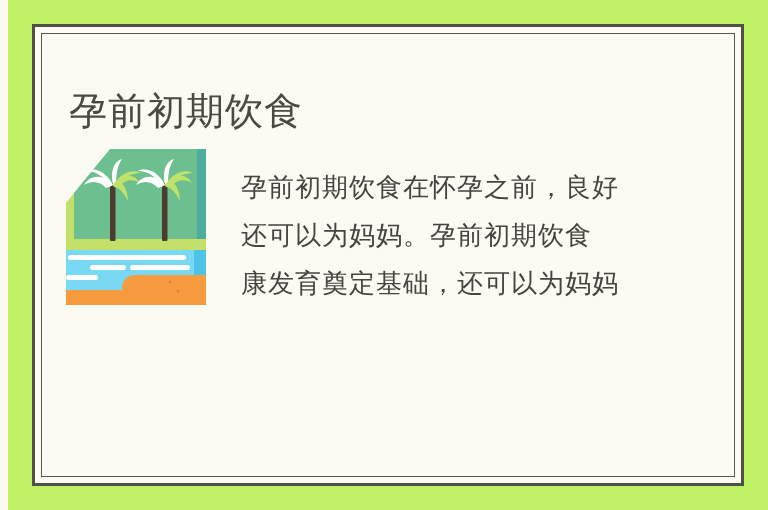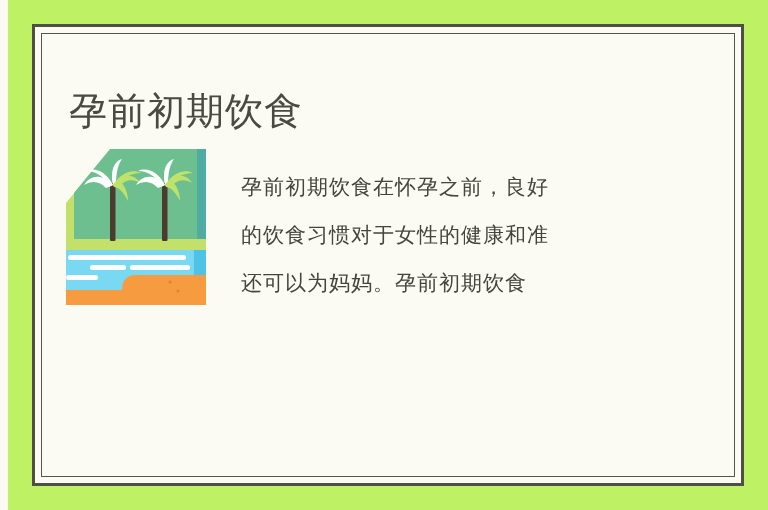--- a/index.html
+++ b/index.html
@@ -73,21 +73,21 @@
   }
 
   
   .body-copy {
     position: absolute;
     left: 233px;
     top: 163px;
     width: 412px;
   }
   .body-line {
-    font-size: 21px;
+    font-size: 26px;
     line-height: 48px;
     height: 48px;
     color: #45443e;
     letter-spacing: 1.0px;
     white-space: nowrap;
     font-family: "DejaVu Sans", "Liberation Sans", sans-serif;
   }
 </style>
 </head>
 <body>
@@ -140,17 +140,17 @@
 
       <path d="M56 145 C56 134 62 130 70 130 L140 130 L140 160 L0 160 L0 145 Z" fill="#f79b41"></path>
       <rect x="0" y="145" width="140" height="15" fill="#f79b41"></rect>
       <circle cx="104" cy="137" r="1.6" fill="#e08432"></circle>
       <circle cx="112" cy="146" r="1.6" fill="#e08432"></circle>
     </svg>
   </div>
 
   <div class="body-copy">
     <div class="body-line">孕前初期饮食在怀孕之前，良好</div>
-    <div class="body-line">的饮食习惯对于女性的健康和准</div>
     <div class="body-line">还可以为妈妈。孕前初期饮食</div>
+    <div class="body-line">康发育奠定基础，还可以为妈妈</div>
   </div>
 
 </div>
 
 </body></html>

